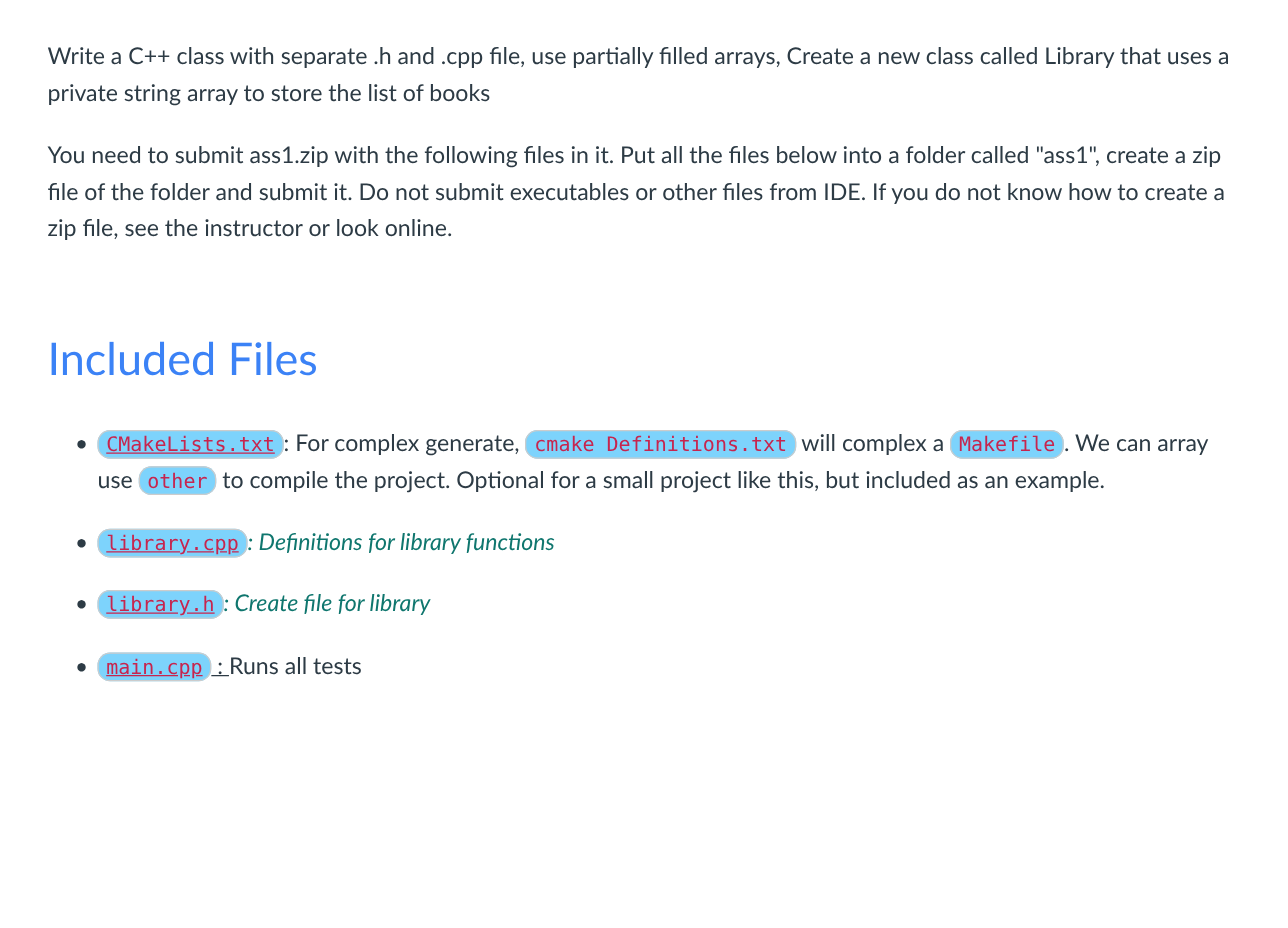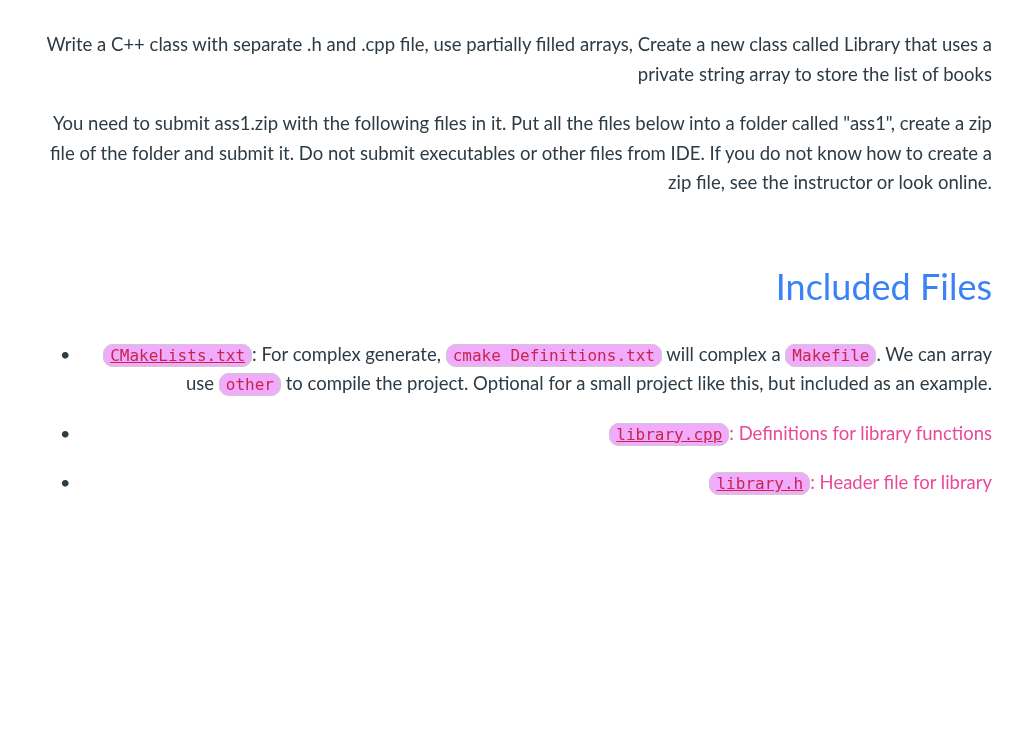--- a/index.html
+++ b/index.html
@@ -1,19 +1,18 @@
 <!DOCTYPE html>
 <html><head>
   <meta charset="utf-8">
   <style>
     * {
       margin: 0;
       padding: 0;
       box-sizing: border-box;
-      text-align: right;
     }
     
     body {
       font-family: 'Lato', 'Helvetica Neue', Arial, sans-serif;
       background: #ffffff;
       color: #2d3b45;
       padding: 30px 38px;
       width: 1030px;
       font-size: 18.5px;
       line-height: 1.6;
@@ -50,57 +49,61 @@
       position: absolute;
       left: 0;
       top: 0;
       color: #2d3b45;
       font-size: 18px;
     }
     
     code {
       font-family: 'Menlo', 'Monaco', 'Consolas', monospace;
       font-size: 16px;
-      background: #f0abfc;
+      background: #7dd3fc;
       border: 1px solid #cccccc;
       border-radius: 10px;
       padding: 1px 6px;
       color: #c7254e;
       white-space: nowrap;
     }
     
     code.linked {
       text-decoration: underline;
       text-decoration-color: #c7254e;
     }
     
     .link-colon {
       text-decoration: underline;
       color: #2d3b45;
     }
     
     .colon-space {
-      color: #ec4899;
+      color: #0f766e;
+      font-style: italic;
     }
   </style>
 </head>
 <body>
 
 <p class="intro-para">Write a C++ class with separate .h and .cpp file, use partially filled arrays, Create a new class called Library that uses a private string array to store the list of books</p>
 <p class="intro-para">You need to submit ass1.zip with the following files in it. Put all the files below into a folder called "ass1", create a zip file of the folder and submit it. Do not submit executables or other files from IDE. If you do not know how to create a zip file, see the instructor or look online.</p>
 
 <h2 class="heading">Included Files</h2>
 
 <ul>
   <li>
     <code class="linked">CMakeLists.txt</code><span>: For complex generate, </span><code>cmake Definitions.txt</code><span> will complex a </span><code>Makefile</code><span>. We can array use </span><code>other</code><span> to compile the project. Optional for a small project like this, but included as an example.</span>
   </li>
 
   <li>
     <code class="linked">library.cpp</code><span class="colon-space">: Definitions for library functions</span>
   </li>
 
   <li>
-    <code class="linked">library.h</code><span class="colon-space">: Header file for library</span>
+    <code class="linked">library.h</code><span class="colon-space">: Create file for library</span>
   </li>
 
+  <li>
+    <code class="linked">main.cpp</code><span class="link-colon"> : </span><span>Runs all tests</span>
+  </li>
 
 </ul>
 
 </body></html>

